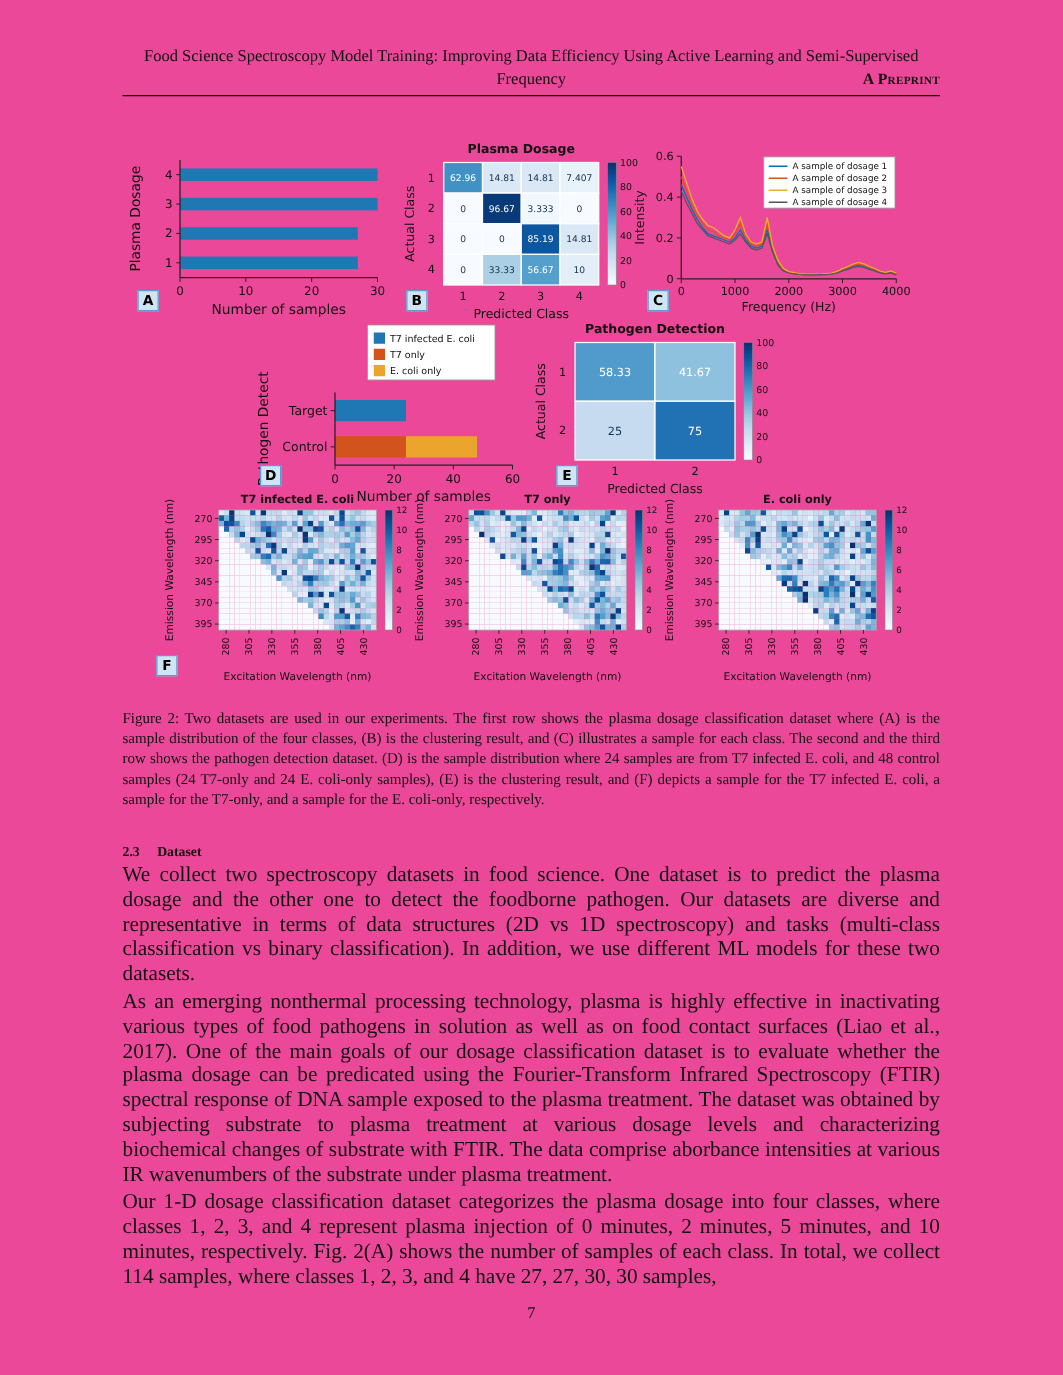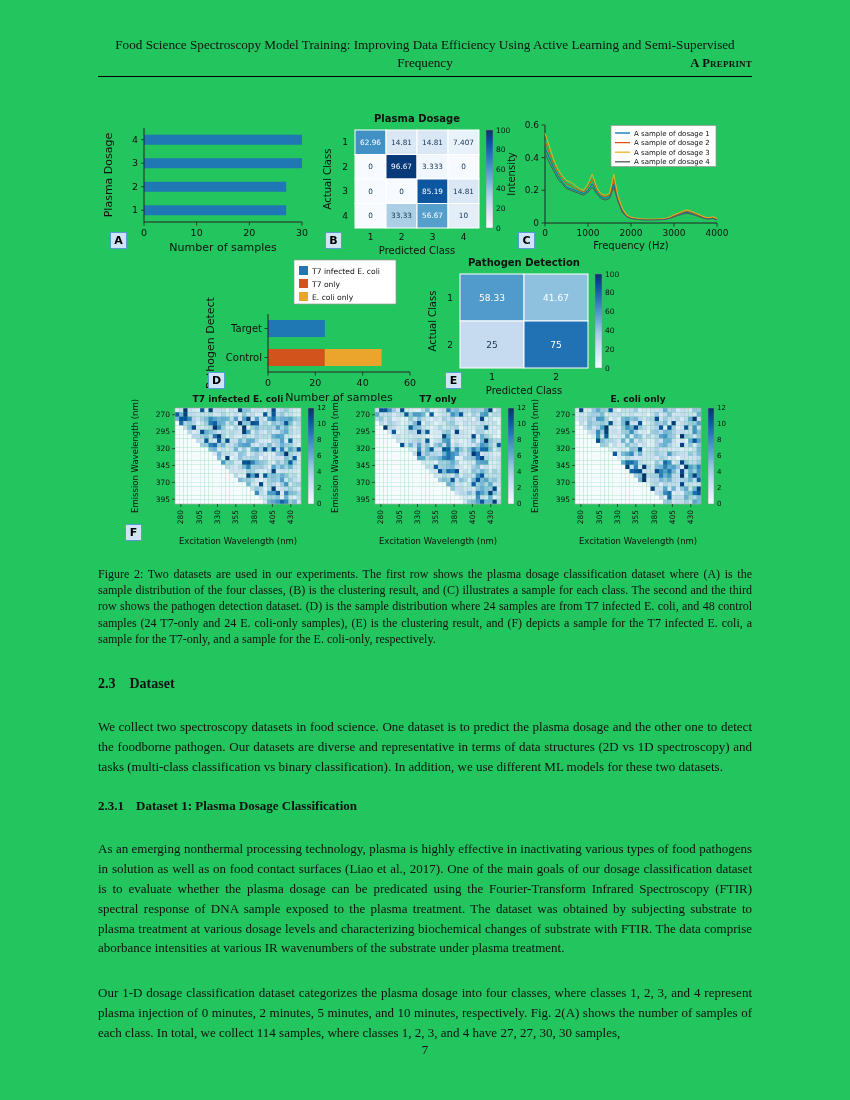--- a/index.html
+++ b/index.html
@@ -1,34 +1,34 @@
 <!DOCTYPE html>
 <html><head>
 <meta charset="utf-8">
 <style>
   *{margin:0;padding:0;box-sizing:border-box;}
   html,body{background:#fff;}
   body{width:850px;height:1100px;font-family:"Liberation Serif",serif;color:#111;position:relative;}
-  .page{position:relative;width:850px;height:1100px;background:#22c55e;overflow:hidden;}
+  .page{position:relative;width:850px;height:1100px;background:#ec4899;overflow:hidden;}
   .header{position:absolute;top:36px;left:98px;width:654px;text-align:center;font-size:13.2px;line-height:1.35;}
   .header .line2{position:relative;}
   .preprint{position:absolute;right:0;top:1px;font-variant:small-caps;font-size:12.6px;letter-spacing:.2px;font-weight:bold;}
   .header-rule{position:absolute;top:76px;left:98px;width:654px;border-bottom:1.1px solid #000;}
   .figure-area{position:absolute;top:100px;left:98px;width:654px;height:458px;}
   .panel{position:absolute;}
   .plabel{position:absolute;width:17px;height:17px;background:#cfe5f4;border:1.6px solid #5b9bd5;
           font-family:"DejaVu Sans",sans-serif;font-weight:bold;font-size:11px;color:#000;
           display:flex;align-items:center;justify-content:center;}
   .caption{position:absolute;top:566px;left:98px;width:654px;font-size:12px;line-height:16.2px;text-align:justify;}
   .content{position:absolute;top:676px;left:98px;width:654px;}
-  .sec-h{font-size:14px;font-weight:bold;margin-top:0;}
+  .sec-h{font-size:11px;font-weight:bold;margin-top:0;}
   .sec-h .num{margin-right:14px;}
   .sub-h{font-size:13px;font-weight:bold;margin-top:22px;}
   .sub-h .num{margin-right:12px;}
-  .bodyp{font-size:13px;line-height:19.8px;text-align:justify;margin-top:25px;}
+  .bodyp{font-size:17px;line-height:19.8px;text-align:justify;margin-top:2px;}
   .pageno{position:absolute;top:1042px;left:0;width:850px;text-align:center;font-size:13px;}
   svg text{font-family:"DejaVu Sans",sans-serif;}
 </style>
 </head>
 <body>
 
 <div class="page">
 
   <div class="header">
     <div>Food Science Spectroscopy Model Training: Improving Data Efficiency Using Active Learning and Semi-Supervised</div>
@@ -2382,21 +2382,18 @@
   </div>
 
   <p class="caption">Figure 2: Two datasets are used in our experiments. The first row shows the plasma dosage classification dataset where (A) is the sample distribution of the four classes, (B) is the clustering result, and (C) illustrates a sample for each class. The second and the third row shows the pathogen detection dataset. (D) is the sample distribution where 24 samples are from T7 infected E. coli, and 48 control samples (24 T7-only and 24 E. coli-only samples), (E) is the clustering result, and (F) depicts a sample for the T7 infected E. coli, a sample for the T7-only, and a sample for the E. coli-only, respectively.</p>
 
   <div class="content">
     <div class="sec-h">
       <span class="num">2.3</span><span>Dataset</span>
     </div>
     <p class="bodyp">We collect two spectroscopy datasets in food science. One dataset is to predict the plasma dosage and the other one to detect the foodborne pathogen. Our datasets are diverse and representative in terms of data structures (2D vs 1D spectroscopy) and tasks (multi-class classification vs binary classification). In addition, we use different ML models for these two datasets.</p>
 
-    <div class="sub-h">
-      <span class="num">2.3.1</span><span>Dataset 1: Plasma Dosage Classification</span>
-    </div>
     <p class="bodyp">As an emerging nonthermal processing technology, plasma is highly effective in inactivating various types of food pathogens in solution as well as on food contact surfaces (Liao et al., 2017). One of the main goals of our dosage classification dataset is to evaluate whether the plasma dosage can be predicated using the Fourier-Transform Infrared Spectroscopy (FTIR) spectral response of DNA sample exposed to the plasma treatment. The dataset was obtained by subjecting substrate to plasma treatment at various dosage levels and characterizing biochemical changes of substrate with FTIR. The data comprise aborbance intensities at various IR wavenumbers of the substrate under plasma treatment.</p>
     <p class="bodyp">Our 1-D dosage classification dataset categorizes the plasma dosage into four classes, where classes 1, 2, 3, and 4 represent plasma injection of 0 minutes, 2 minutes, 5 minutes, and 10 minutes, respectively. Fig. 2(A) shows the number of samples of each class. In total, we collect 114 samples, where classes 1, 2, 3, and 4 have 27, 27, 30, 30 samples,</p>
   </div>
 
   <div class="pageno">7</div>
 </div>
 
 </body></html>

